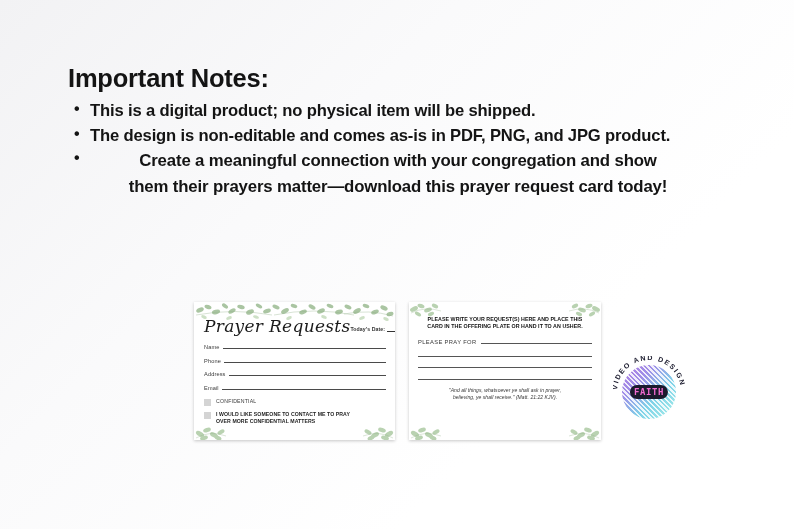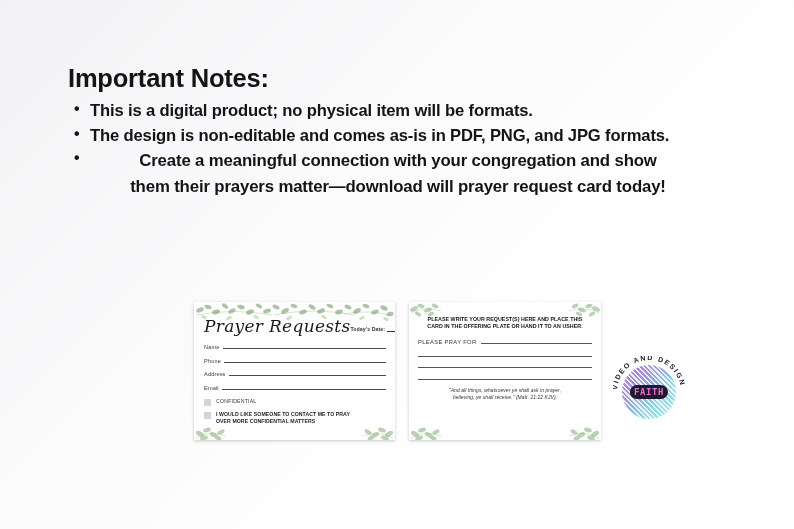--- a/index.html
+++ b/index.html
@@ -302,34 +302,34 @@
 
 <div id="page">
 
   <div class="text-block">
 
     <div class="notes-heading">Important Notes:</div>
 
     <ul class="notes-list">
       <li>
         <span class="bullet">•</span>
-        <span>This is a digital product; no physical item will be formats.</span>
+        <span>This is a digital product; no physical item will be shipped.</span>
       </li>
       <li>
         <span class="bullet">•</span>
-        <span>The design is non-editable and comes as-is in PDF, PNG, and JPG formats.</span>
+        <span>The design is non-editable and comes as-is in PDF, PNG, and JPG product.</span>
       </li>
       <li>
         <span class="bullet">•</span>
       </li>
     </ul>
 
     <div class="cta">
       <span class="cta-line">Create a meaningful connection with your congregation and show</span>
-      <span class="cta-line">them their prayers matter—download will prayer request card today!</span>
+      <span class="cta-line">them their prayers matter—download this prayer request card today!</span>
     </div>
 
   </div>
 
   <div class="cards-row">
 
     <div class="card card-left">
 
       <svg class="greenery green-top" viewBox="0 0 201 26" preserveAspectRatio="none">
         <g fill="#9cbb92" opacity="0.85">

